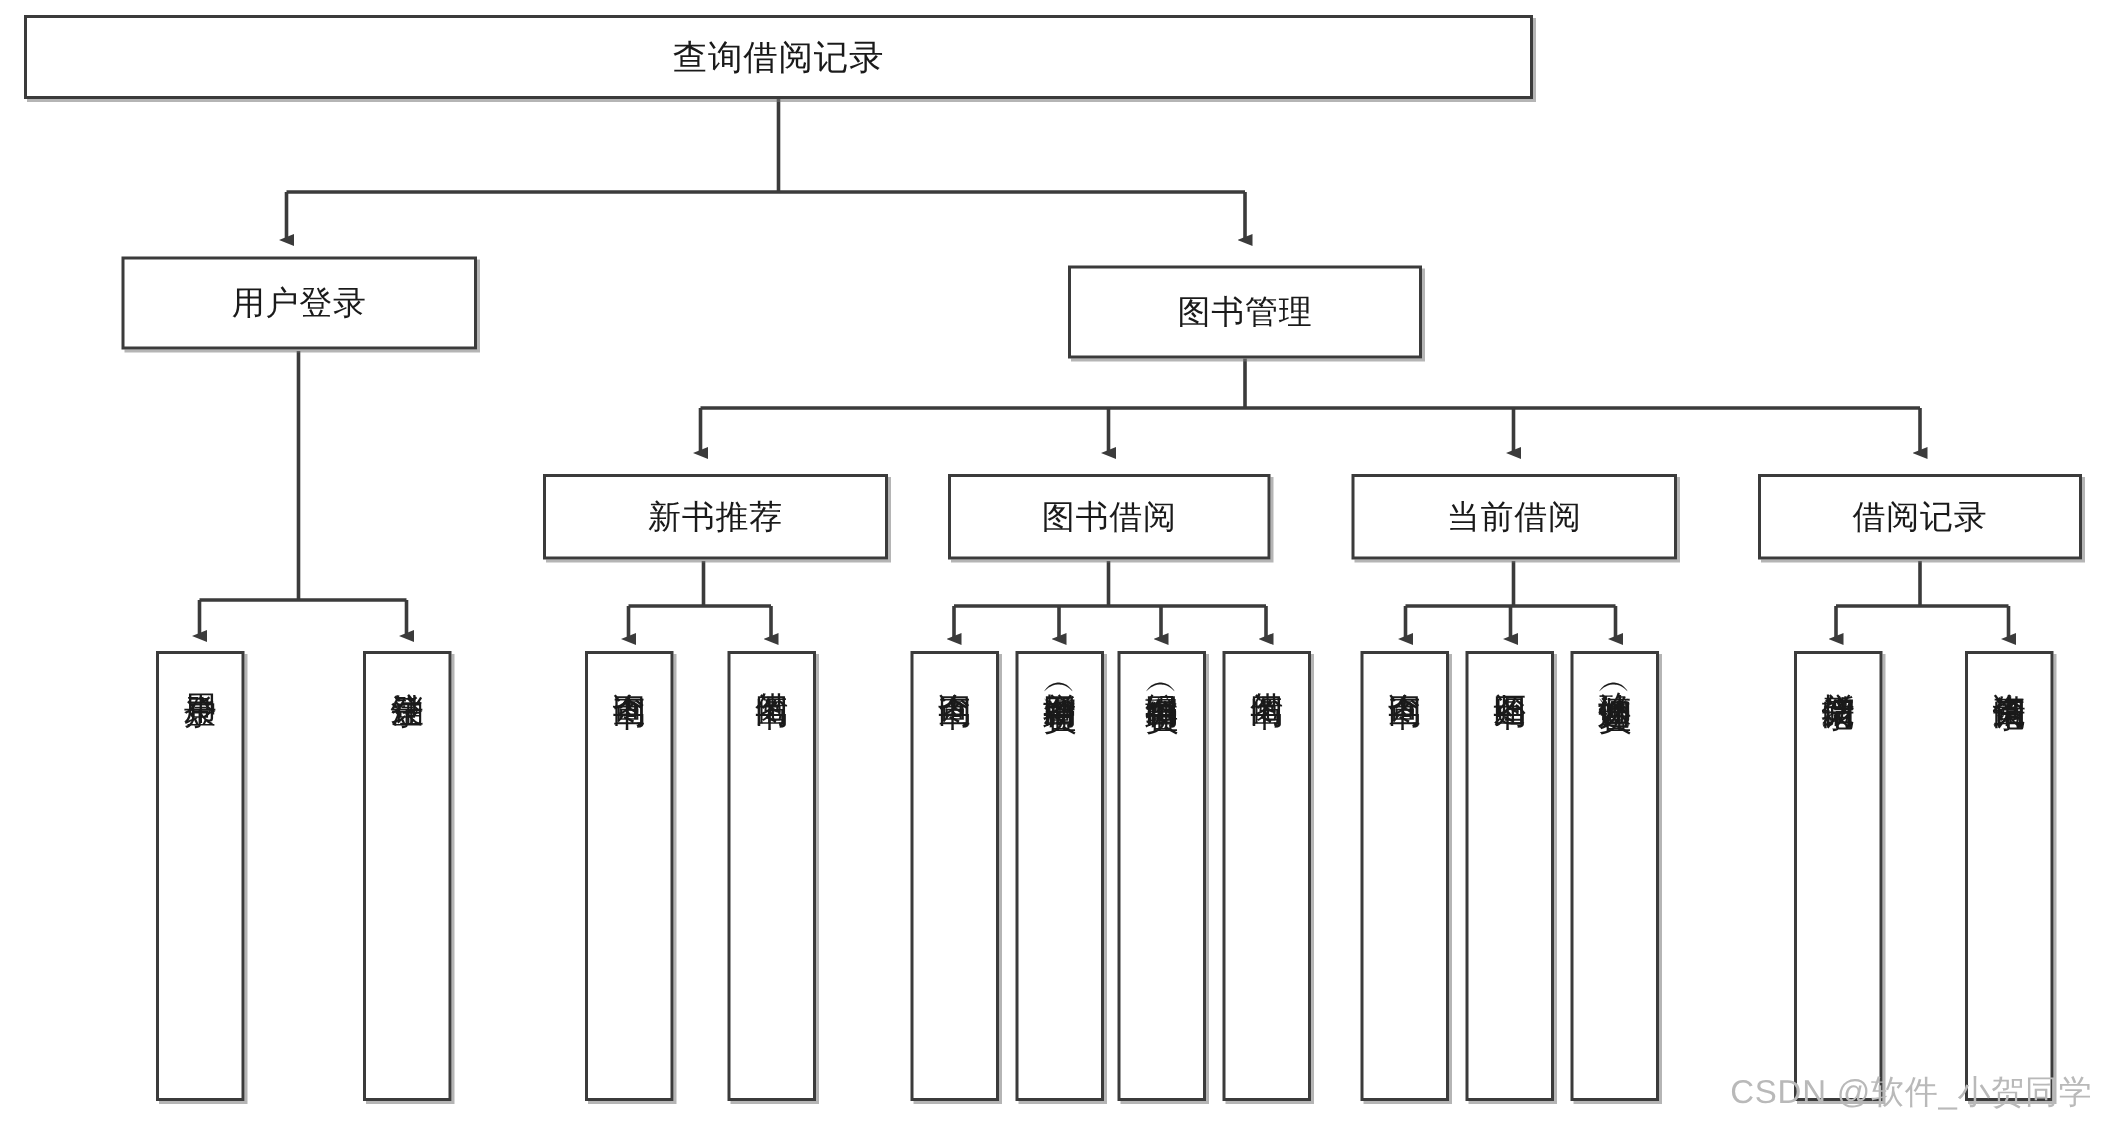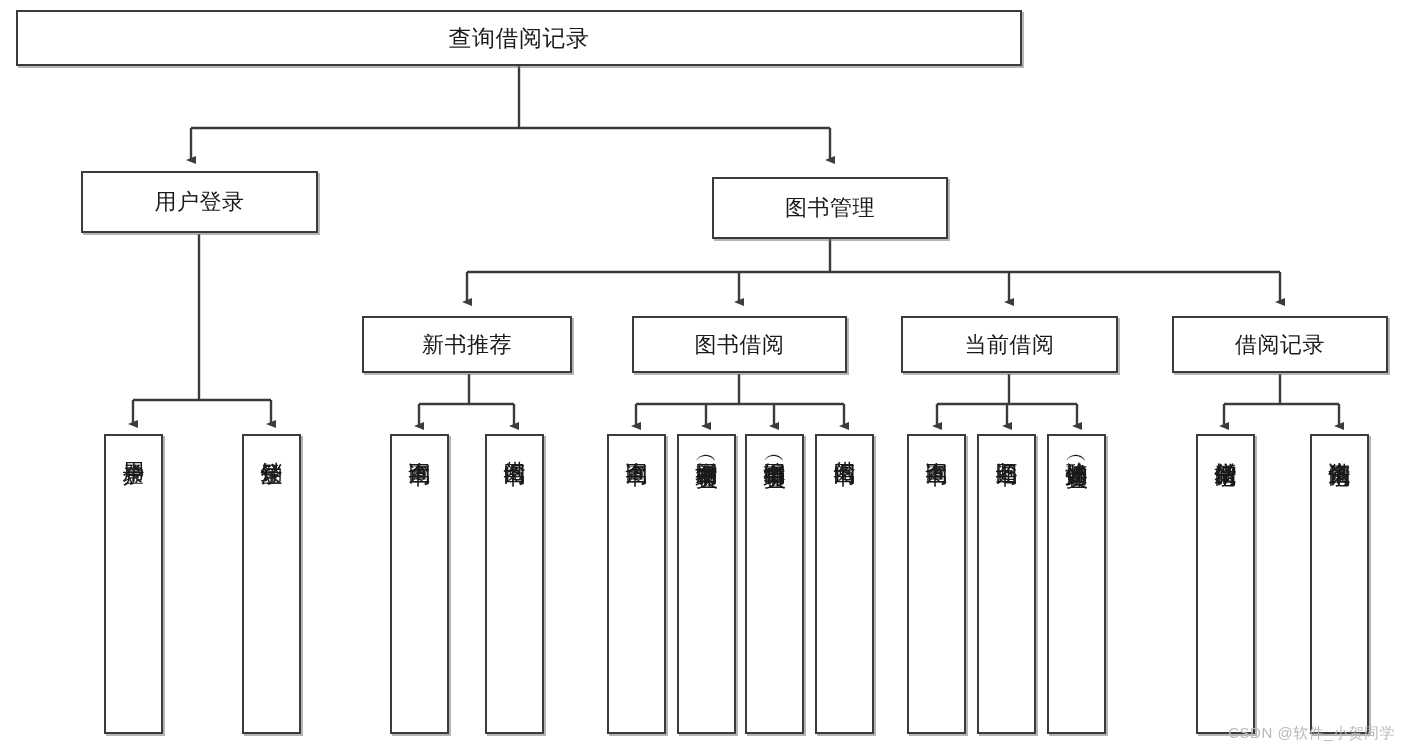--- a/index.html
+++ b/index.html
@@ -59,21 +59,21 @@
     text-orientation: upright;
     font-size: 22px;
     line-height: 1.18;
     letter-spacing: 1px;
     white-space: nowrap;
   }
   #watermark {
     position: absolute;
     right: 10px;
     bottom: 4px;
-    font-size: 15px;
+    font-size: 22px;
     color: #b9b9b9;
     white-space: nowrap;
     z-index: 5;
     letter-spacing: 0.5px;
   }
 </style>
 </head>
 <body>
 
 <div id="canvas">
@@ -132,21 +132,21 @@
     <span class="lbl">查询借阅记录</span>
   </div>
 
   <div class="node horiz" style="left:81px; top:171px; width:237px; height:62px;">
     <span class="lbl">用户登录</span>
   </div>
   <div class="node horiz" style="left:712px; top:177px; width:236px; height:62px;">
     <span class="lbl">图书管理</span>
   </div>
 
-  <div class="node horiz" style="left:362px; top:316px; width:210px; height:57px;">
+  <div class="node horiz" style="left:362px; top:316px; width:230px; height:57px;">
     <span class="lbl">新书推荐</span>
   </div>
   <div class="node horiz" style="left:632px; top:316px; width:215px; height:57px;">
     <span class="lbl">图书借阅</span>
   </div>
   <div class="node horiz" style="left:901px; top:316px; width:217px; height:57px;">
     <span class="lbl">当前借阅</span>
   </div>
   <div class="node horiz" style="left:1172px; top:316px; width:216px; height:57px;">
     <span class="lbl">借阅记录</span>

